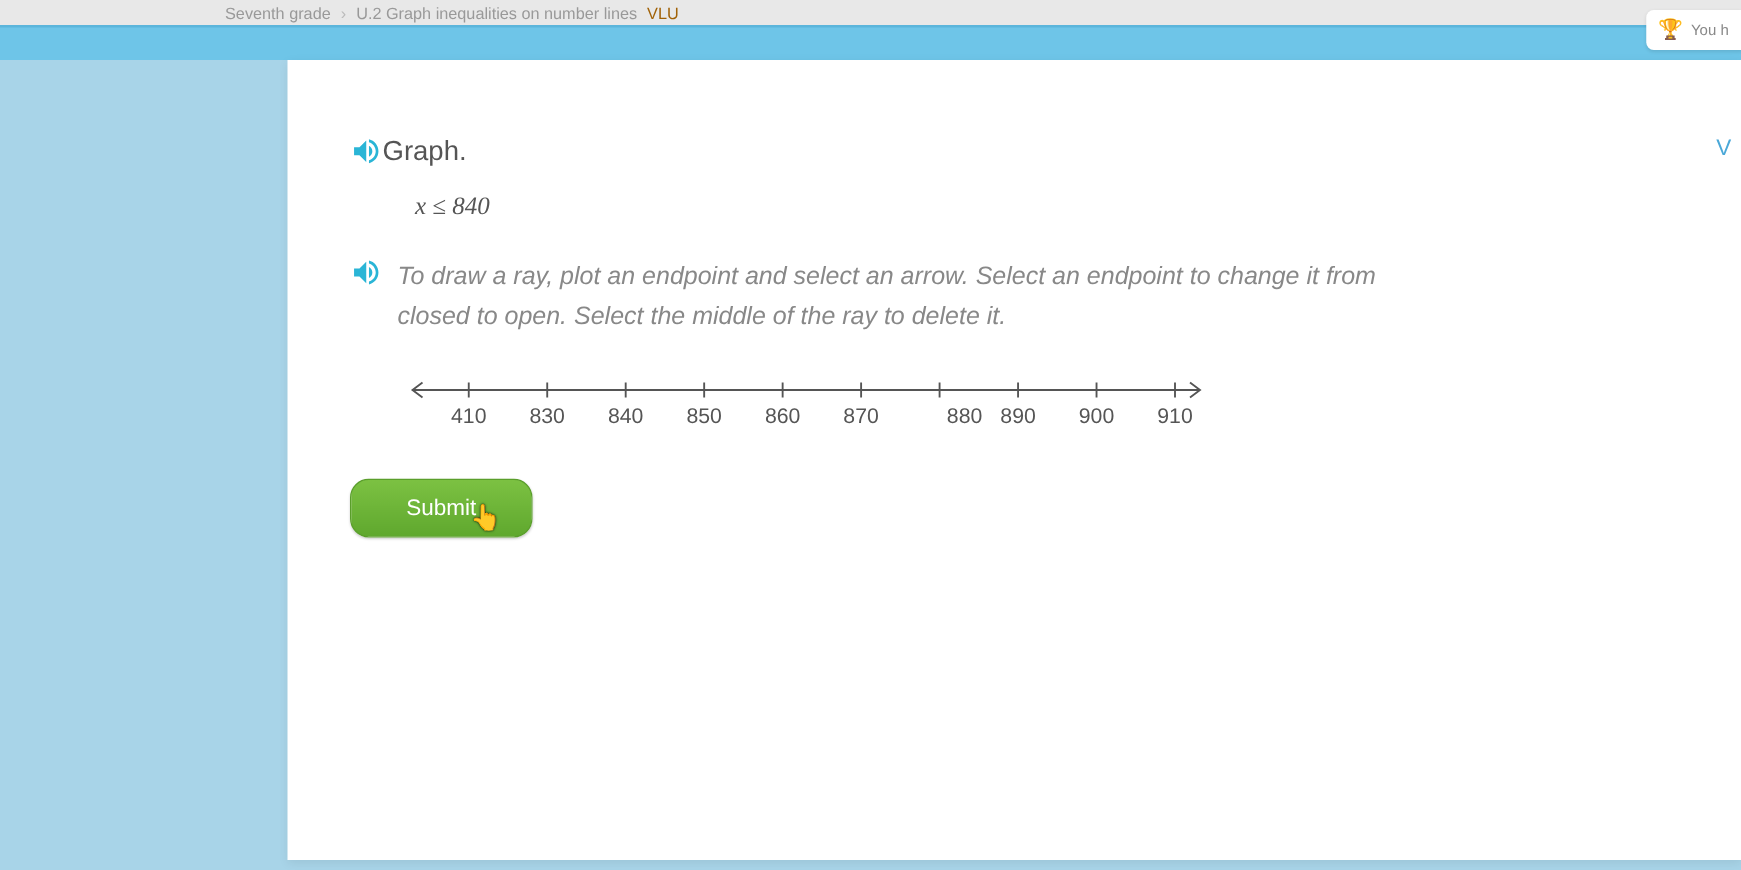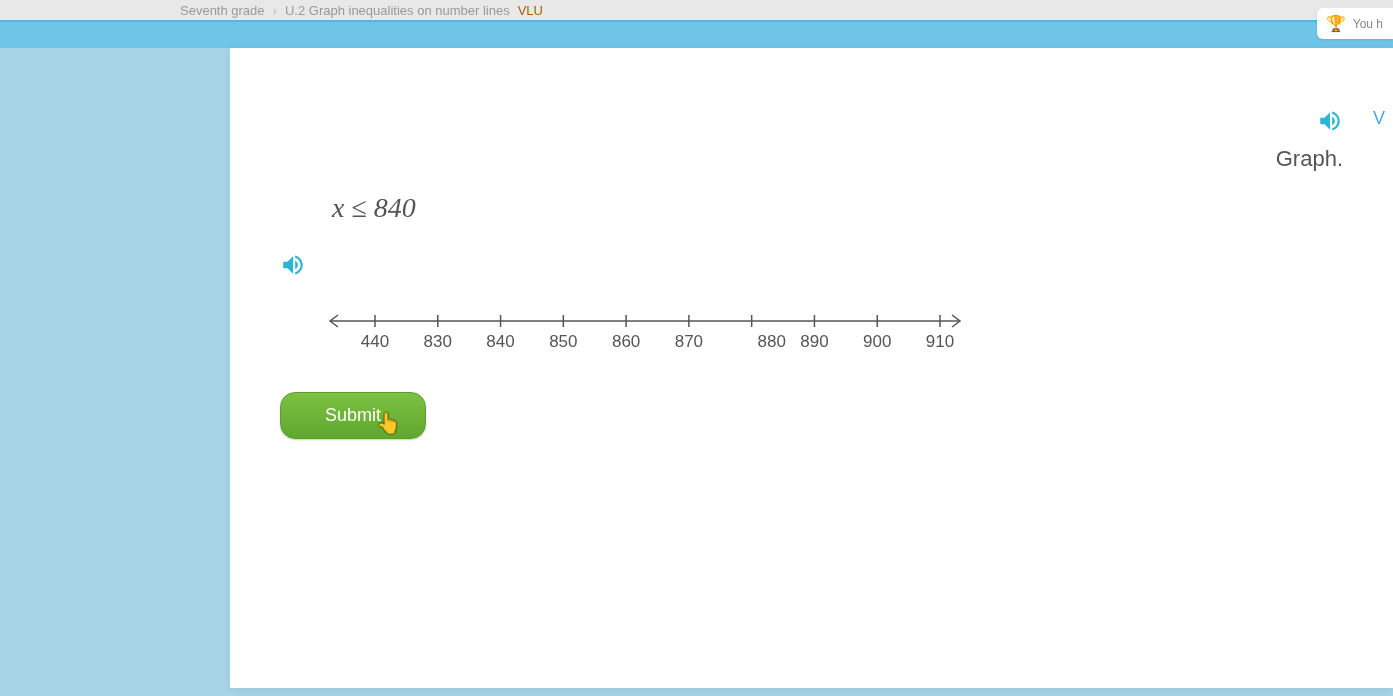--- a/index.html
+++ b/index.html
@@ -67,42 +67,40 @@
     .v-link {
       position: absolute;
       right: 8px;
       top: 60px;
       color: #4aa8d8;
       font-size: 18px;
     }
     .prompt-row {
       display: flex;
       align-items: flex-end;
-      gap: 12px;
       margin-bottom: 20px;
-      flex-direction: column;
     }
     .speaker-icon {
       color: #2ab5d6;
       width: 26px;
       height: 26px;
       display: inline-flex;
       align-items: center;
       justify-content: center;
       cursor: pointer;
     }
     .prompt-text {
       color: #555;
       font-size: 22px;
     }
     .inequality {
       margin-left: 52px;
       margin-bottom: 28px;
       color: #555;
-      font-size: 28px;
+      font-size: 20px;
       font-style: italic;
       font-family: 'Times New Roman', serif;
     }
     .inequality .var {
       font-style: italic;
     }
     .instruction-row {
       display: flex;
       align-items: flex-start;
       gap: 12px;
@@ -196,20 +194,21 @@
     <span>≤</span>
     <span>840</span>
   </div>
 
   <div class="instruction-row">
     <span class="speaker-icon">
       <svg viewBox="0 0 24 24" width="26" height="26" fill="currentColor">
         <path d="M3 9v6h4l5 5V4L7 9H3zm13.5 3c0-1.77-1.02-3.29-2.5-4.03v8.05c1.48-.73 2.5-2.25 2.5-4.02zM14 3.23v2.06c2.89.86 5 3.54 5 6.71s-2.11 5.85-5 6.71v2.06c4.01-.91 7-4.49 7-8.77s-2.99-7.86-7-8.77z"></path>
       </svg>
     </span>
+    <span class="instruction-text">To draw a ray, plot an endpoint and select an arrow. Select an endpoint to change it from closed to open. Select the middle of the ray to delete it.</span>
   </div>
 
   <div class="number-line-wrap">
     <div class="number-line">
       <svg class="line-svg" viewBox="0 0 650 30">
         <line x1="10" y1="15" x2="640" y2="15" stroke="#555" stroke-width="1.5"></line>
         <polyline points="18,9 10,15 18,21" fill="none" stroke="#555" stroke-width="1.5"></polyline>
         <polyline points="632,9 640,15 632,21" fill="none" stroke="#555" stroke-width="1.5"></polyline>
         <g id="tick-group">
             <line x1="55" x2="55" y1="9" y2="21" stroke="#555" stroke-width="1.5"></line>
@@ -218,21 +217,21 @@
             <line x1="243.33333333333334" x2="243.33333333333334" y1="9" y2="21" stroke="#555" stroke-width="1.5"></line>
             <line x1="306.1111111111111" x2="306.1111111111111" y1="9" y2="21" stroke="#555" stroke-width="1.5"></line>
             <line x1="368.8888888888889" x2="368.8888888888889" y1="9" y2="21" stroke="#555" stroke-width="1.5"></line>
             <line x1="431.6666666666667" x2="431.6666666666667" y1="9" y2="21" stroke="#555" stroke-width="1.5"></line>
             <line x1="494.44444444444446" x2="494.44444444444446" y1="9" y2="21" stroke="#555" stroke-width="1.5"></line>
             <line x1="557.2222222222222" x2="557.2222222222222" y1="9" y2="21" stroke="#555" stroke-width="1.5"></line>
             <line x1="620" x2="620" y1="9" y2="21" stroke="#555" stroke-width="1.5"></line>
           </g>
       </svg>
       <div class="tick-labels" id="tick-labels-container">
-          <div class="tick-label" style="left: 8.46154%;">440</div>
+          <div class="tick-label" style="left: 8.46154%;">410</div>
           <div class="tick-label" style="left: 18.1197%;">830</div>
           <div class="tick-label" style="left: 27.7778%;">840</div>
           <div class="tick-label" style="left: 37.4359%;">850</div>
           <div class="tick-label" style="left: 47.094%;">860</div>
           <div class="tick-label" style="left: 56.7521%;">870</div>
           <div class="tick-label" style="left: 66.4103%; padding-left: 40px;">880</div>
           <div class="tick-label" style="left: 76.0684%;">890</div>
           <div class="tick-label" style="left: 85.7265%;">900</div>
           <div class="tick-label" style="left: 95.3846%;">910</div>
         </div>

